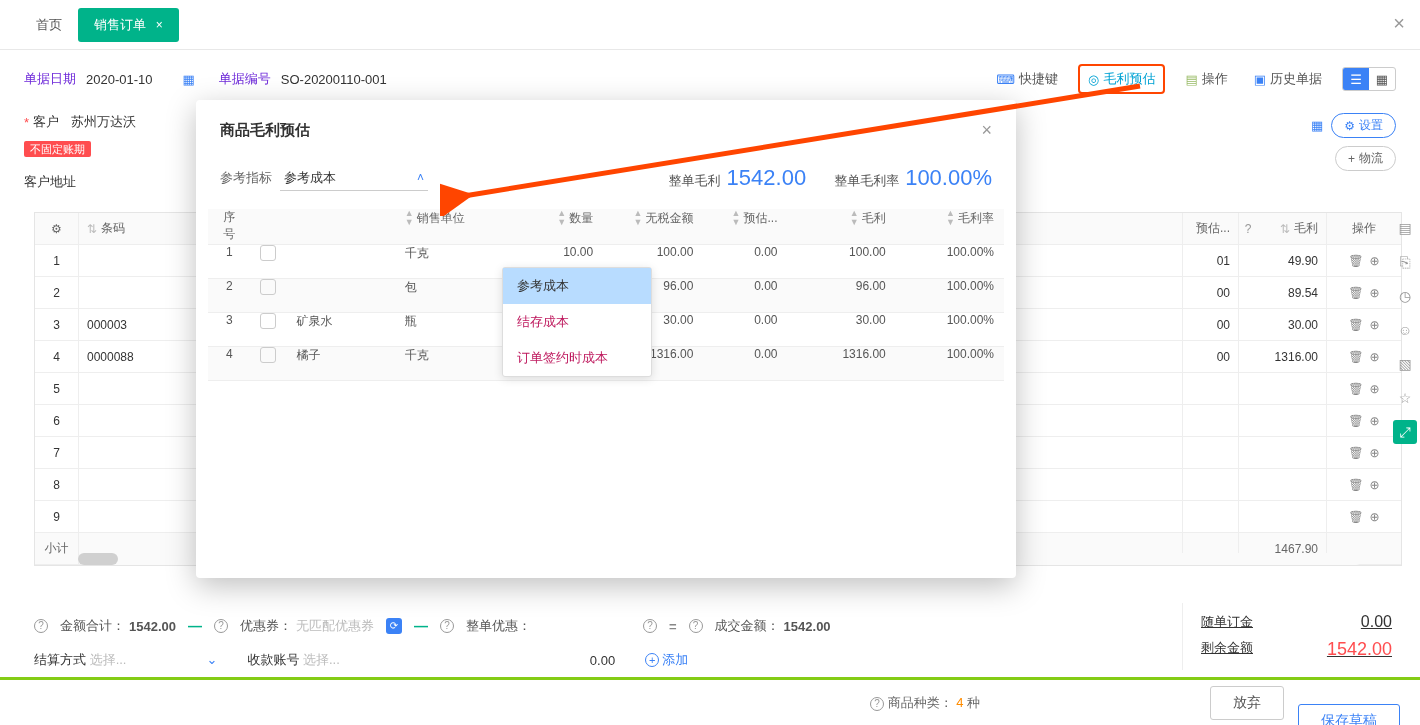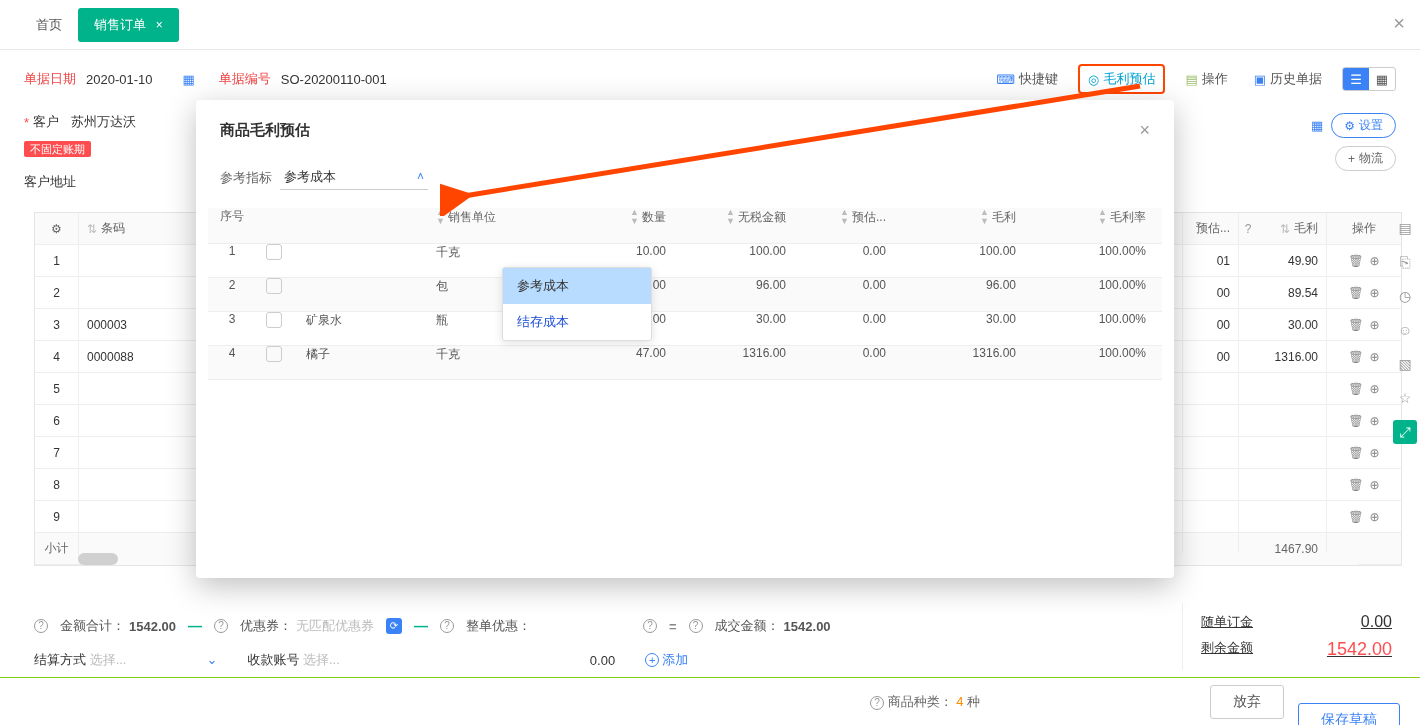--- a/index.html
+++ b/index.html
@@ -7,21 +7,21 @@
 
 
 .top-tabs { display: flex; align-items: center; height: 50px; border-bottom: 1px solid #e8e8e8; padding: 0 20px; position: relative; }
 .tab { padding: 8px 16px; color: #555; cursor: pointer; }
 .tab.active { background: #00b38a; color: #fff; border-radius: 3px; }
 .tab-close { margin-left: 6px; font-size: 12px; }
 .top-close { position: absolute; right: 15px; top: 12px; font-size: 20px; color: #999; cursor: pointer; }
 
 
 .form-line { display: flex; align-items: center; padding: 14px 24px; font-size: 13px; color: #555; position: relative; }
-.form-line .label { color: #ef4444; margin-right: 10px; }
+.form-line .label { color: #6d28d9; margin-right: 10px; }
 .form-line .value { color: #333; margin-right: 30px; }
 
 
 .toolbar-right { margin-left: auto; display: flex; align-items: center; gap: 14px; }
 .toolbar-btn { display: flex; align-items: center; gap: 4px; color: #555; cursor: pointer; padding: 4px 6px; font-size: 13px; }
 .toolbar-btn.profit-highlight { border: 2px solid #ff4500; border-radius: 4px; color: #00a2d4; padding: 4px 8px; }
 .toolbar-btn.profit-highlight .ico { color: #00a2d4; }
 .vm-toggle { display: flex; border: 1px solid #ccc; border-radius: 3px; overflow: hidden; }
 .vm-toggle > div { width: 26px; height: 22px; display: flex; align-items: center; justify-content: center; cursor: pointer; }
 .vm-toggle > div.active { background: #3b82f6; color: #fff; }
@@ -66,48 +66,48 @@
 .settle-sel { color: #bbb; }
 .chevdown { color: #3b82f6; margin-left: 80px; }
 .add-link { color: #3b82f6; cursor: pointer; }
 .add-plus { display: inline-block; width: 14px; height: 14px; border: 1px solid #3b82f6; border-radius: 50%; text-align: center; line-height: 12px; font-size: 11px; margin-right: 3px; }
 
 .side-totals { position: absolute; right: 0; top: -6px; width: 220px; border-left: 1px solid #eee; padding: 6px 0 6px 18px; }
 .side-totals div { display: flex; justify-content: space-between; padding: 4px 10px 4px 0; text-decoration: underline; }
 .side-totals .big-red { color: #ff4d4f; font-size: 18px; font-weight: 500; }
 
 
-.footer { position: absolute; bottom: 0; left: 0; right: 0; height: 48px; border-top: 1px solid #84cc16; display: flex; align-items: center; justify-content: flex-start; padding: 0 20px; gap: 14px; }
+.footer { position: absolute; bottom: 0; left: 0; right: 0; height: 48px; border-top: 3px solid #84cc16; display: flex; align-items: center; justify-content: flex-start; padding: 0 20px; gap: 14px; }
 .foot-info { color: #666; margin-right: auto; margin-left: 850px; }
 .foot-info .orange { color: #ff8c00; }
 .btn { padding: 7px 22px; border-radius: 3px; font-size: 14px; cursor: pointer; border: 1px solid #ccc; background: #fff; color: #555; }
 .btn.blue-out { border-color: #3b82f6; color: #3b82f6; margin-top: 36px; }
 .btn.blue-fill { background: #3b82f6; border-color: #3b82f6; color: #fff; padding: 7px 28px; }
 
 
 .hscroll { position: absolute; left: 78px; right: 58px; bottom: 160px; height: 12px; background: #fafafa; border-radius: 6px; }
 .hscroll-thumb { position: absolute; left: 0; width: 40px; height: 12px; background: #d0d0d0; border-radius: 6px; }
 
 
 .overlay { position: absolute; inset: 0; background: rgba(0,0,0,0); pointer-events: none; }
-.modal { position: absolute; left: 196px; top: 100px; width: 978px; height: 478px; background: #fff; border-radius: 4px; box-shadow: 0 8px 30px rgba(0,0,0,0.25); pointer-events: auto; }
+.modal { position: absolute; left: 196px; top: 100px; width: 820px; height: 478px; background: #fff; border-radius: 4px; box-shadow: 0 8px 30px rgba(0,0,0,0.25); pointer-events: auto; }
 .modal-head { display: flex; align-items: center; justify-content: space-between; padding: 20px 24px 8px; }
 .modal-title { font-size: 15px; font-weight: 600; color: #333; }
 .modal-close { font-size: 18px; color: #999; cursor: pointer; }
 .modal-filter { display: flex; align-items: center; padding: 16px 24px 12px; }
 .filter-label { color: #666; margin-right: 8px; }
 .filter-select { width: 148px; border-bottom: 1px solid #ccc; padding: 3px 4px; display: flex; align-items: center; justify-content: space-between; cursor: pointer; }
 .chev-up { color: #3b82f6; font-size: 12px; }
 .modal-metrics { margin-left: auto; display: flex; align-items: baseline; gap: 28px; }
 .metric-lbl { color: #555; font-size: 13px; }
 .metric-val { color: #3b82f6; font-size: 22px; font-weight: 500; margin-left: 6px; }
 
 
 .dropdown { position: absolute; left: 306px; top: 167px; width: 150px; background: #fff; border: 1px solid #ddd; border-radius: 3px; box-shadow: 0 2px 10px rgba(0,0,0,0.12); z-index: 10; }
-.dd-item { padding: 9px 14px; cursor: pointer; font-size: 13px; color: #1d4ed8; }
+.dd-item { padding: 9px 14px; cursor: pointer; font-size: 13px; color: #be185d; }
 .dd-item.selected { background: #b8dcff; color: #333; }
 
 
 .m-table { margin: 6px 12px 0; }
 .m-thead, .m-row { display: flex; align-items: flex-start; height: 34px; border-bottom: 1px solid #eee; font-size: 12px; }
 .m-thead { background: #fafafa; color: #666; height: 36px; }
 .m-thead .mc { display: flex; align-items: center; gap: 3px; }
 .sort-arr { color: #bbb; font-size: 9px; line-height: 1; display: flex; flex-direction: column; }
 .mc { padding: 0 10px; }
 .mc-seq { width: 48px; justify-content: center; text-align: center; }
@@ -398,25 +398,30 @@
     <div class="modal-head">
       <div class="modal-title">商品毛利预估</div>
       <div class="modal-close">×</div>
     </div>
     <div class="modal-filter">
       <span class="filter-label">参考指标</span>
       <div class="filter-select">
         <span>参考成本</span>
         <span class="chev-up">˄</span>
       </div>
+      <div class="modal-metrics">
+        <span><span class="metric-lbl">整单毛利</span><span class="metric-val">1542.00</span></span>
+        <span><span class="metric-lbl">整单毛利率</span><span class="metric-val">100.00%</span></span>
+      </div>
     </div>
 
     <div class="dropdown">
       <div class="dd-item selected">参考成本</div>
       <div class="dd-item">结存成本</div>
+      <div class="dd-item">订单签约时成本</div>
     </div>
 
     <div class="m-table">
       <div class="m-thead">
         <div class="mc mc-seq">序号</div>
         <div class="mc mc-chk"></div>
         <div class="mc mc-name"></div>
         <div class="mc mc-unit">
             <span class="sort-arr">
               <span>▲</span>

